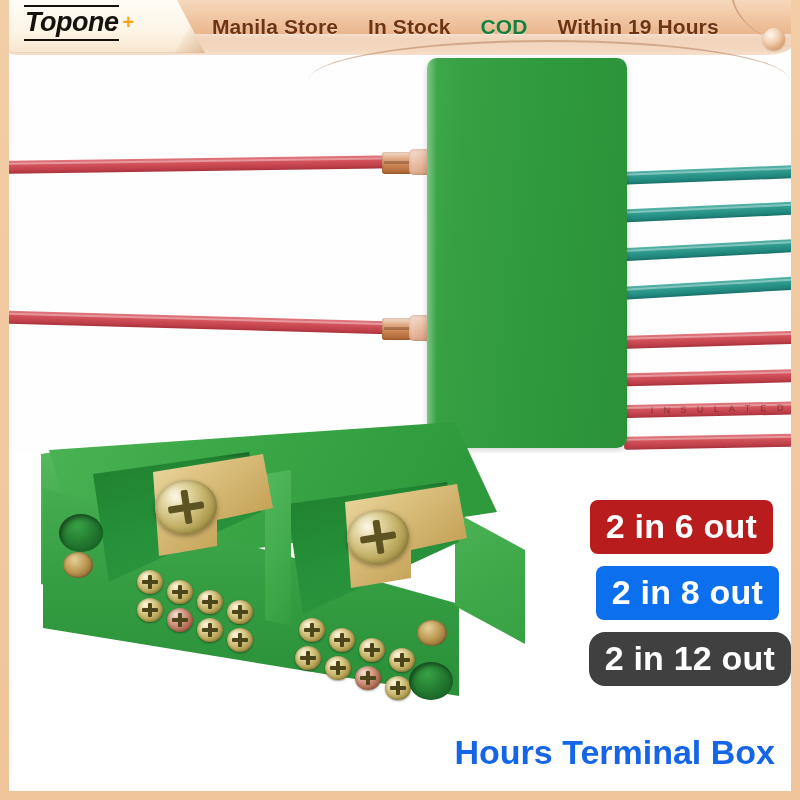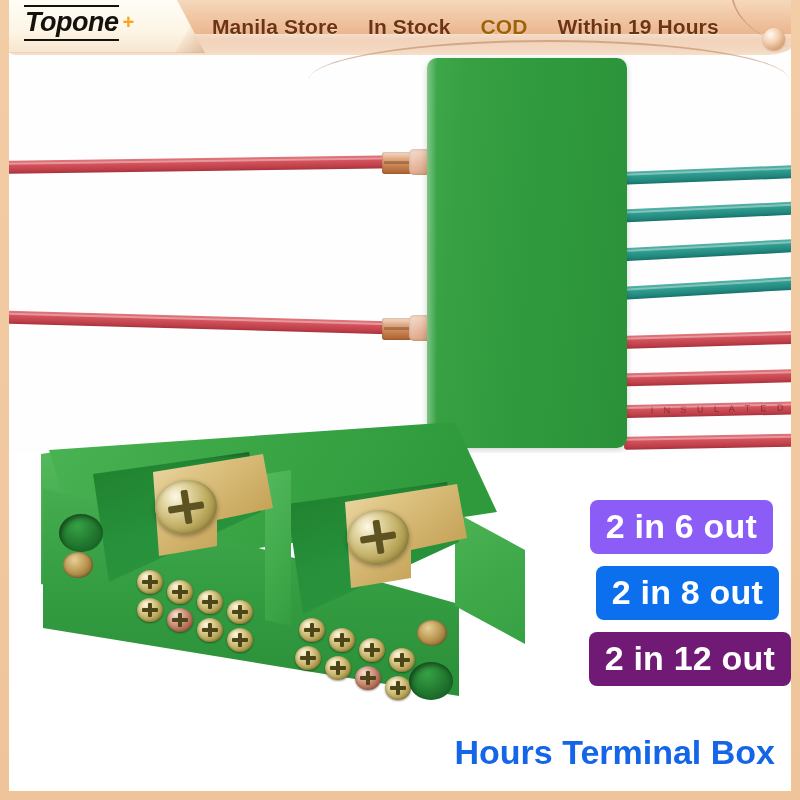--- a/index.html
+++ b/index.html
@@ -423,23 +423,23 @@
         <span class="screw3d" style="left:358px; top:254px;"></span>
 
         <div class="hole3d-dark" id="h3-left-dark"></div>
         <div class="hole3d-brass" id="h3-left-brass"></div>
         <div class="hole3d-brass" id="h3-right-brass"></div>
         <div class="hole3d-dark" id="h3-right-dark"></div>
       </div>
     </div>
 
     <div id="badge-stack">
-      <span class="badge" id="badge-0" style="background: #8b5cf6; text-align: right;">2 in 6 out</span>
+      <span class="badge" id="badge-0" style="background: #b91c1c; text-align: right;">2 in 6 out</span>
       <span class="badge" id="badge-1" style="background: rgb(11, 111, 238); border-radius: 8px;">2 in 8 out</span>
-      <span class="badge" id="badge-2" style="background: #701a75;">2 in 12 out</span>
+      <span class="badge" id="badge-2" style="background: #404040; border-radius: 16px;">2 in 12 out</span>
     </div>
 
     <div id="caption-wire-terminal-box" style="color: rgb(21, 101, 232);">Hours Terminal Box</div>
 
     <div id="header-banner">
       <div class="banner-bg"></div>
       <div class="banner-sheen"></div>
       <div class="banner-curve"></div>
       <div class="banner-curve2"></div>
       <div class="banner-bead"></div>
@@ -447,19 +447,19 @@
       <div id="logo-plate">
         <div id="brand-logo">
           <span id="brand-name">Topone</span>
           <span id="brand-plus">+</span>
         </div>
       </div>
 
       <div id="banner-links">
         <span class="banner-link bl-1" style="color: rgb(110, 51, 19);">Manila Store</span>
         <span class="banner-link bl-2" style="color: rgb(110, 51, 19);">In Stock</span>
-        <span class="banner-link bl-3" style="color: #a16207;">COD</span>
+        <span class="banner-link bl-3" style="color: #15803d;">COD</span>
         <span class="banner-link bl-4" style="color: rgb(110, 51, 19);">Within 19 Hours</span>
       </div>
     </div>
 
   </div>
 </div>
 
 </body></html>

